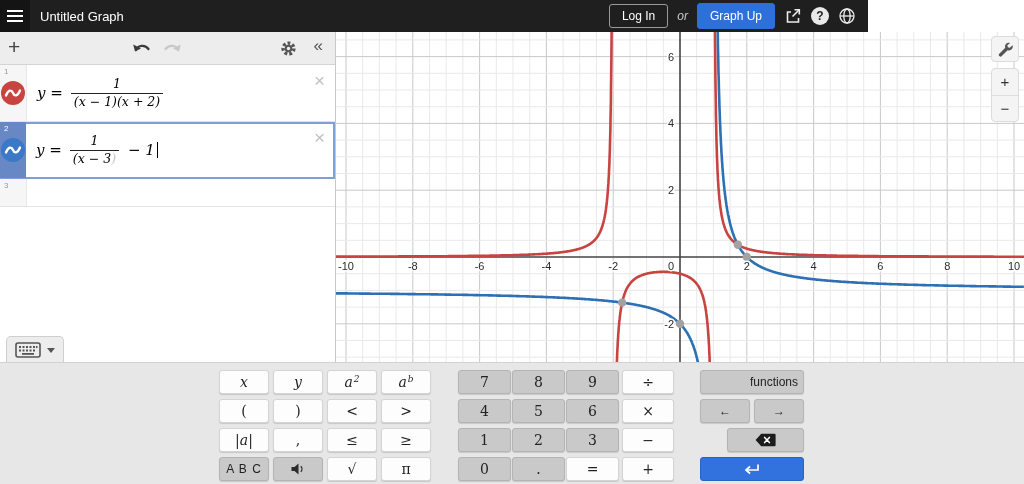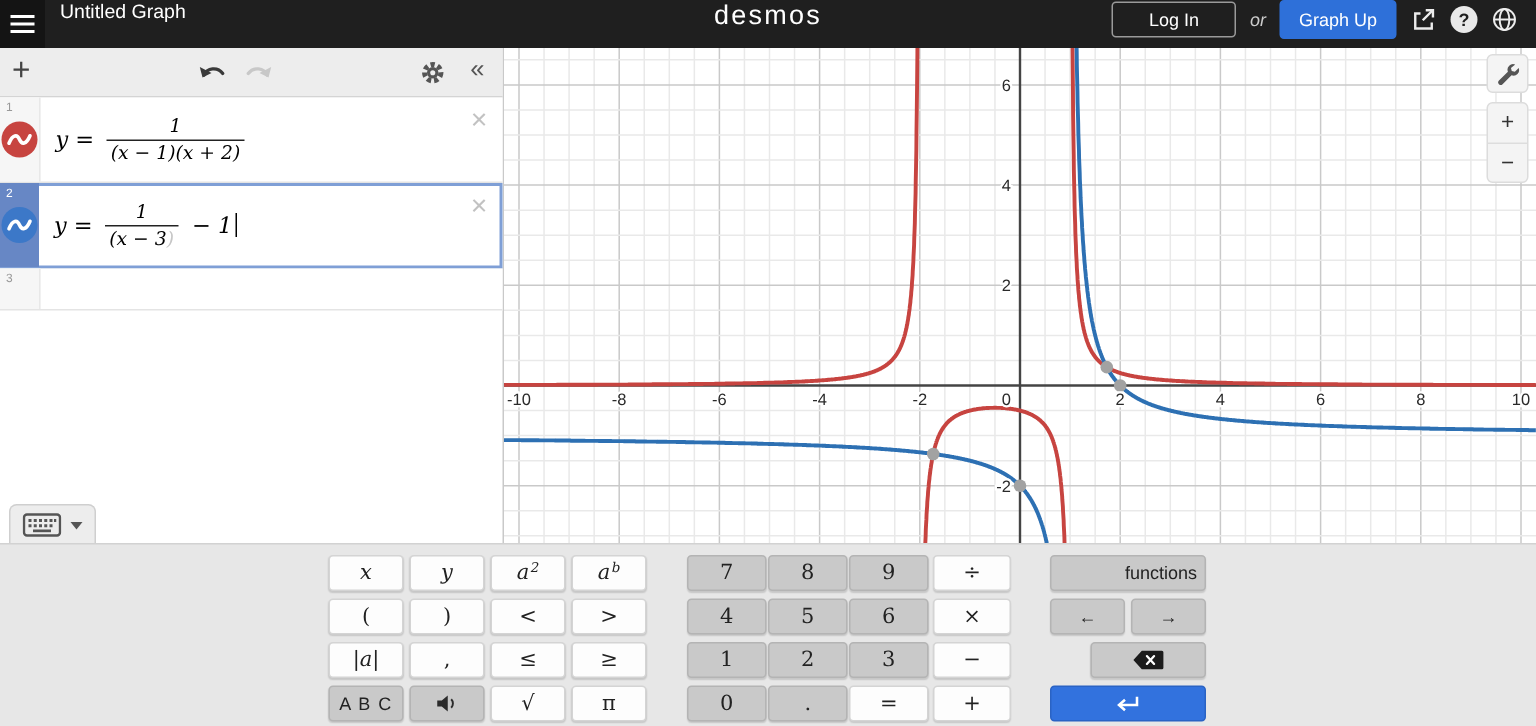--- a/index.html
+++ b/index.html
@@ -1,27 +1,27 @@
 <!DOCTYPE html>
 <html><head>
 <meta charset="utf-8">
 <style>
   html,body{margin:0;padding:0;width:1024px;height:484px;overflow:hidden;
     font-family:"Liberation Sans",sans-serif;background:#fff;position:relative;}
   
-  .topbar{position:absolute;left:0;top:0;width:1024px;height:32px;background:#1f1f1f;
-    display:flex;align-items:flex-start;z-index:10;}
+  .topbar{position:absolute;left:0;top:0;width:868px;height:32px;background:#1f1f1f;
+    display:flex;align-items:center;z-index:10;}
   .menu-btn{width:30px;height:32px;background:#141414;display:flex;flex-direction:column;
     justify-content:center;align-items:center;gap:3px;cursor:pointer;flex:none;}
   .menu-btn div{width:16px;height:2px;background:#fff;}
   .graph-title{color:#fff;font-size:13px;margin-left:10px;white-space:nowrap;}
   .logo{position:absolute;left:0;right:0;text-align:center;color:#fff;font-size:18px;
     letter-spacing:1.5px;font-weight:400;pointer-events:none;}
   .top-right{margin-left:auto;display:flex;align-items:center;gap:9px;padding-right:12px;z-index:2;}
-  .btn-login{border:1px solid #9a9a9a;color:#fff;font-size:12px;padding:4px 24px;
+  .btn-login{border:1px solid #9a9a9a;color:#fff;font-size:12px;padding:4px 12px;
     border-radius:3px;background:transparent;cursor:pointer;}
   .or-text{color:#ccc;font-size:12px;font-style:italic;}
   .btn-signup{background:#2e70d9;border:1px solid #2e70d9;color:#fff;font-size:12px;
     padding:5px 12px;border-radius:3px;cursor:pointer;}
   .top-icon{display:flex;align-items:center;justify-content:center;cursor:pointer;}
   .help-circle{width:18px;height:18px;border-radius:50%;background:#e9e9e9;color:#1f1f1f;
     font-weight:bold;font-size:12px;display:flex;align-items:center;justify-content:center;}
   
   .panel{position:absolute;left:0;top:32px;width:336px;height:330px;background:#fff;
     border-right:1px solid #c9c9c9;z-index:5;box-sizing:border-box;}
@@ -87,21 +87,20 @@
 </head>
 <body>
 
 <div class="topbar">
   <div class="menu-btn">
     <div></div>
       <div></div>
       <div></div>
   </div>
   <span class="graph-title">Untitled Graph</span>
-  <div class="logo">desmos</div>
   <div class="top-right">
     <button class="btn-login">Log In</button>
     <span class="or-text">or</span>
     <button class="btn-signup">Graph Up</button>
     <span class="top-icon">
       <svg width="18" height="18" viewBox="0 0 18 18" fill="none" stroke="#ececec" stroke-width="1.6">
         <path d="M7 5 H3.5 V15 H14.5 V11"></path>
           <path d="M8.5 9.5 L15 3"></path>
           <path d="M10.5 2.8 H15.3 V7.6"></path>
       </svg>

